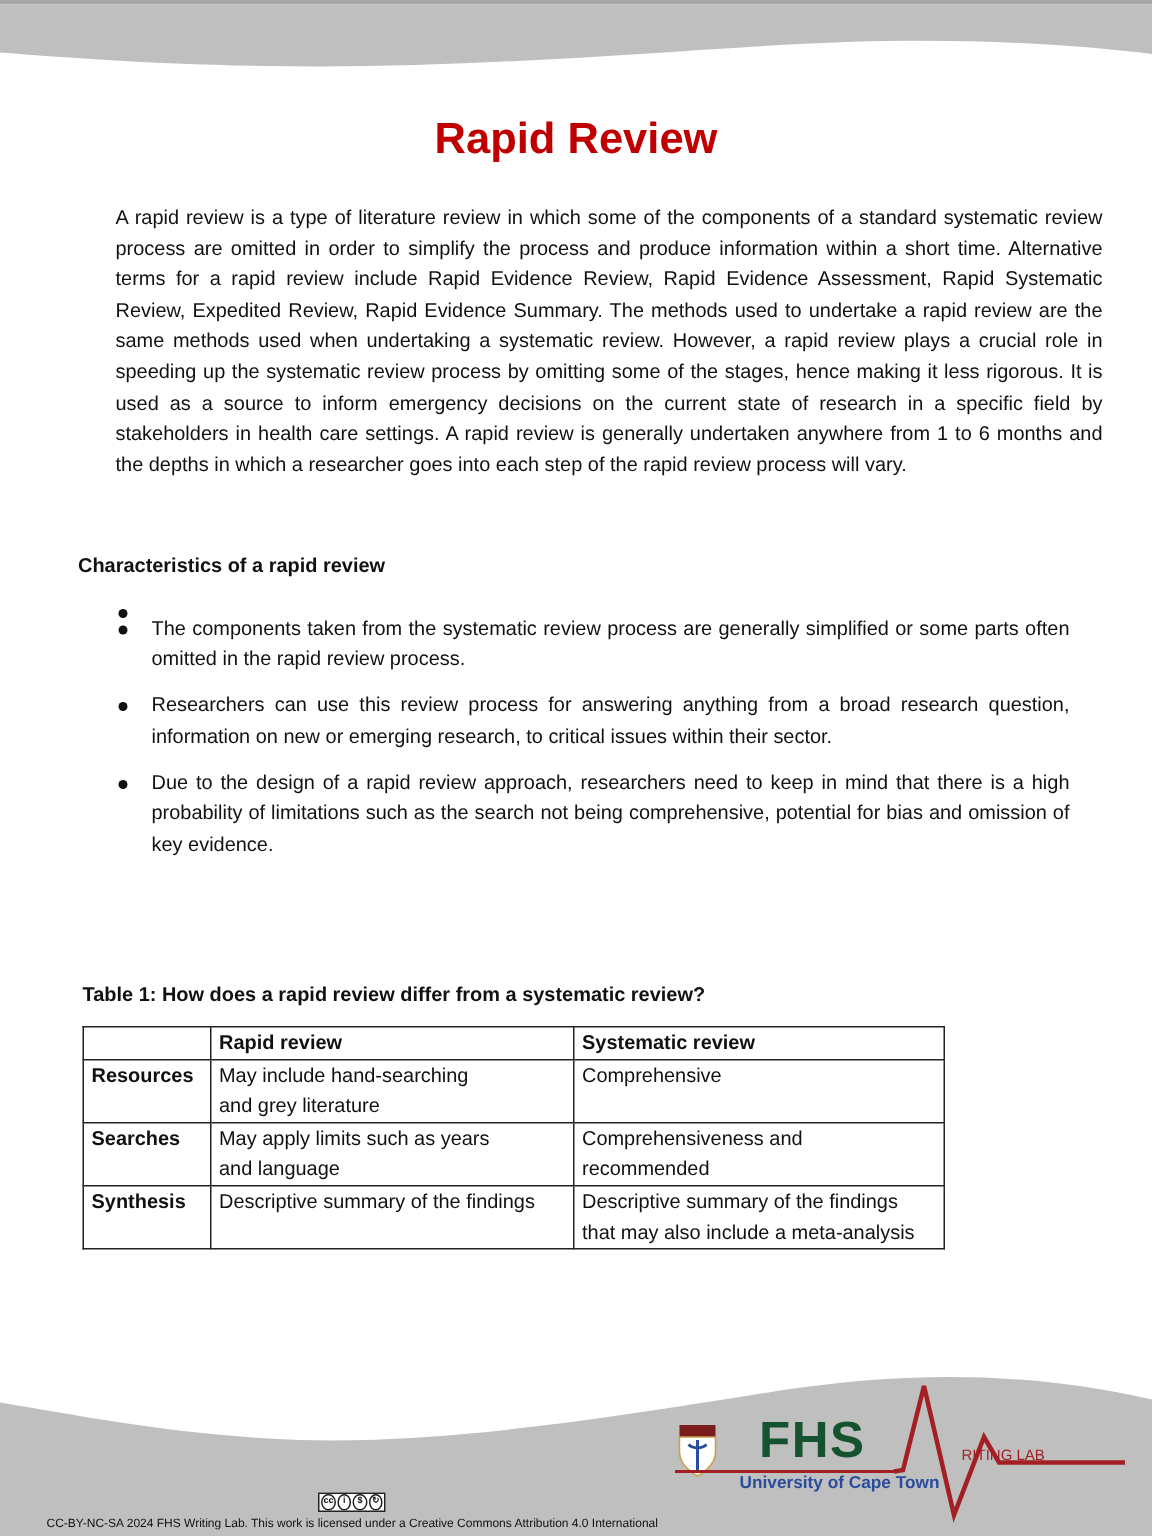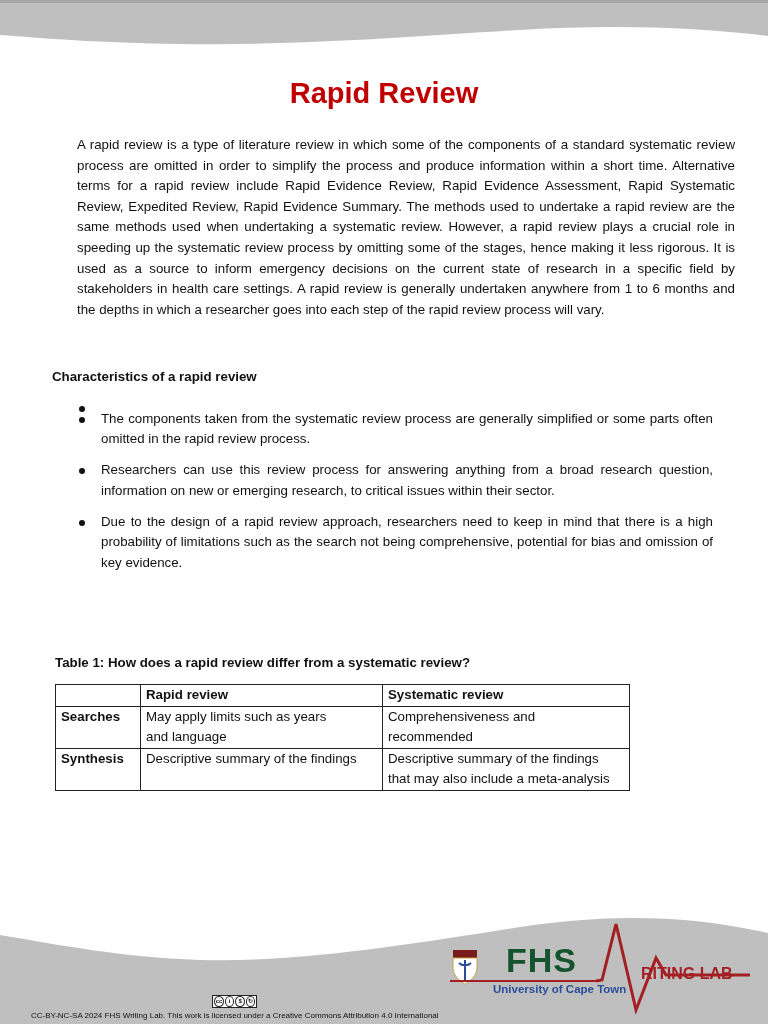--- a/index.html
+++ b/index.html
@@ -53,21 +53,21 @@
   .logo-wrap { position: absolute; left: 450px; top: 920px; width: 310px; height: 100px; }
   .fhs-text {
     position: absolute; left: 506px; top: 941px;
     font-size: 34px; font-weight: bold; color: #14532d; letter-spacing: 1px;
     font-family: "Liberation Sans", sans-serif;
   }
   .uct-text {
     position: absolute; left: 493px; top: 983px; font-size: 11.5px; color: #2a4d9b; font-weight: bold;
   }
   .writing-lab {
-    position: absolute; left: 641px; top: 965px; font-size: 16px; font-weight: bold; color: #a31f24;
+    position: absolute; left: 641px; top: 965px; font-size: 10px; font-weight: normal; color: #a31f24;
   }
   .license {
     position: absolute; left: 31px; top: 995px; display: flex; align-items: center; gap: 3px; flex-direction: column;
   }
   .cc-badge {
     width: 45px; height: 13px; background: #fff; border: 1px solid #222; display: flex; align-items: center;
     font-size: 7px; font-weight: bold; gap: 1px; padding: 0 1px; box-sizing: border-box;
   }
   .cc-badge span { display: inline-block; width: 9px; height: 9px; border-radius: 50%; border: 1px solid #222; text-align: center; line-height: 9px; font-size: 6px; }
   .license-text { font-size: 8px; color: #111; }
@@ -94,20 +94,30 @@
 </ul>
 
 <p class="table-caption">Table 1: How does a rapid review differ from a systematic review?</p>
 
 <table class="compare">
   <tbody>
       <tr>
     <th class="col0"></th>
     <th class="col1">Rapid review</th>
     <th class="col2">Systematic review</th>
+  </tr>
+  <tr>
+    <td class="rowhead">Resources</td>
+    <td>
+          <span class="cell-line">May include hand-searching</span>
+          <span class="cell-line">and grey literature</span>
+        </td>
+    <td>
+          <span class="cell-line">Comprehensive</span>
+        </td>
   </tr>
   <tr>
     <td class="rowhead">Searches</td>
     <td>
           <span class="cell-line">May apply limits such as years</span>
           <span class="cell-line">and language</span>
         </td>
     <td>
           <span class="cell-line">Comprehensiveness and</span>
           <span class="cell-line">recommended</span>

